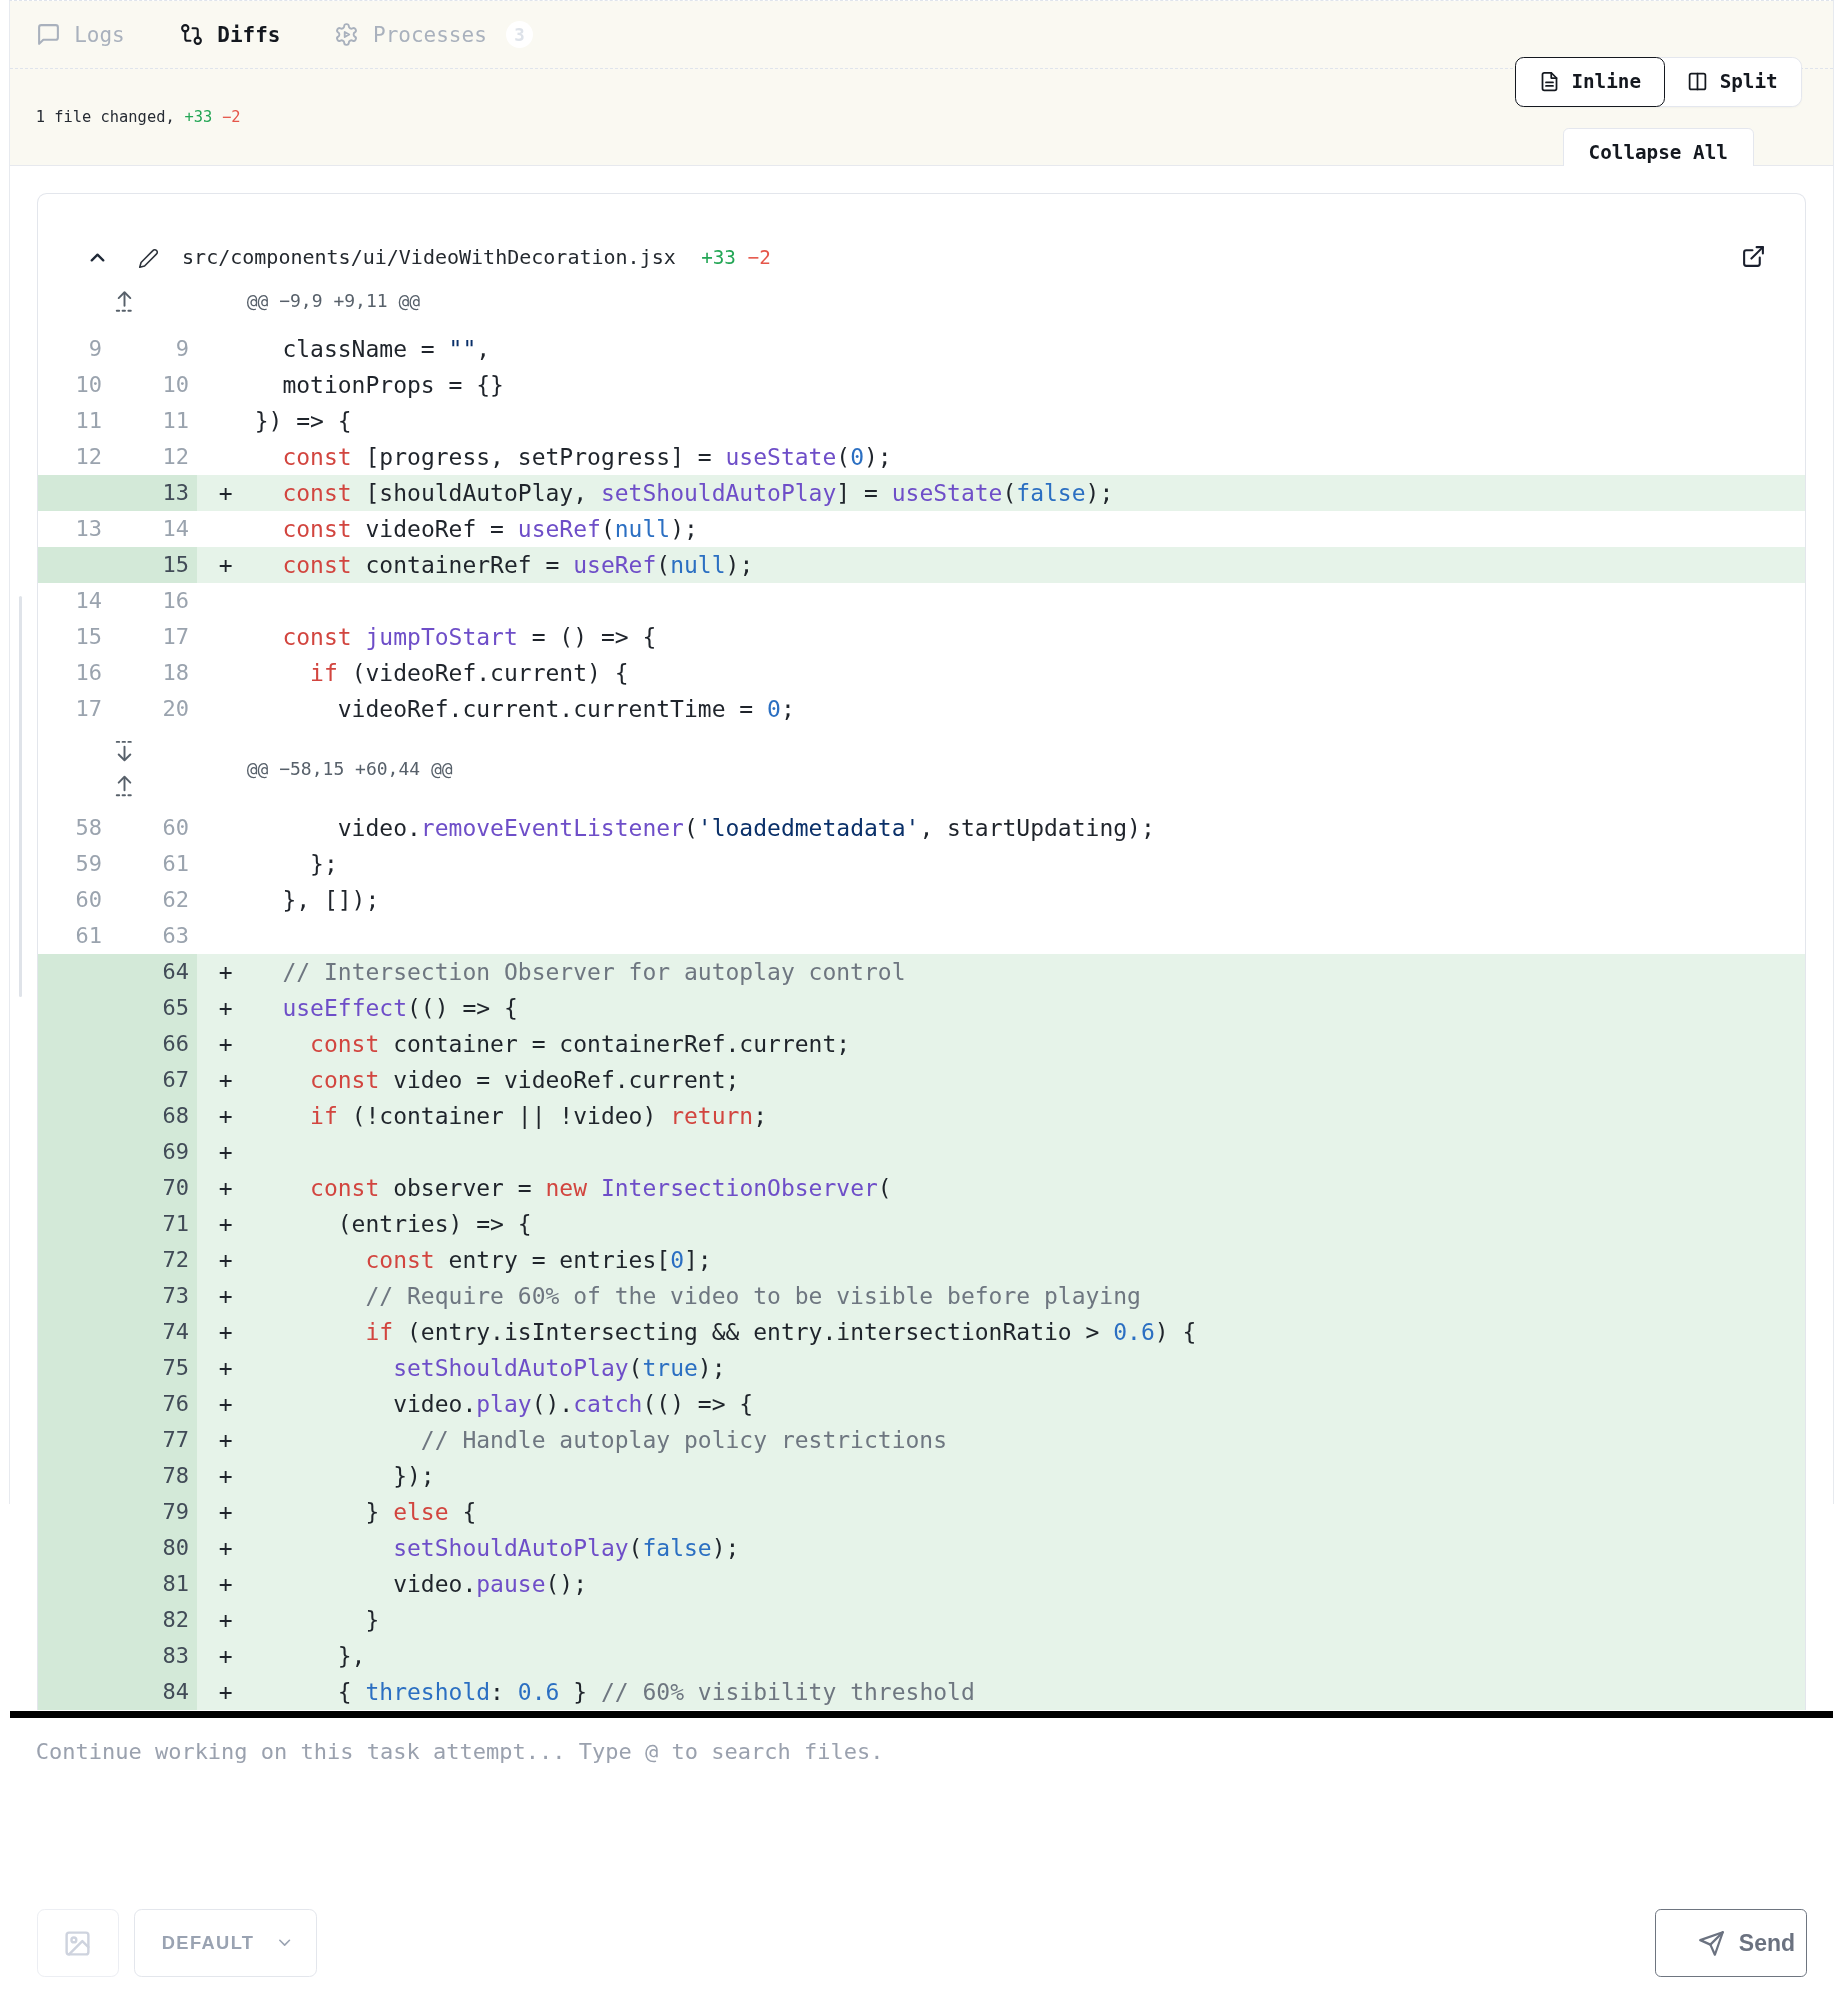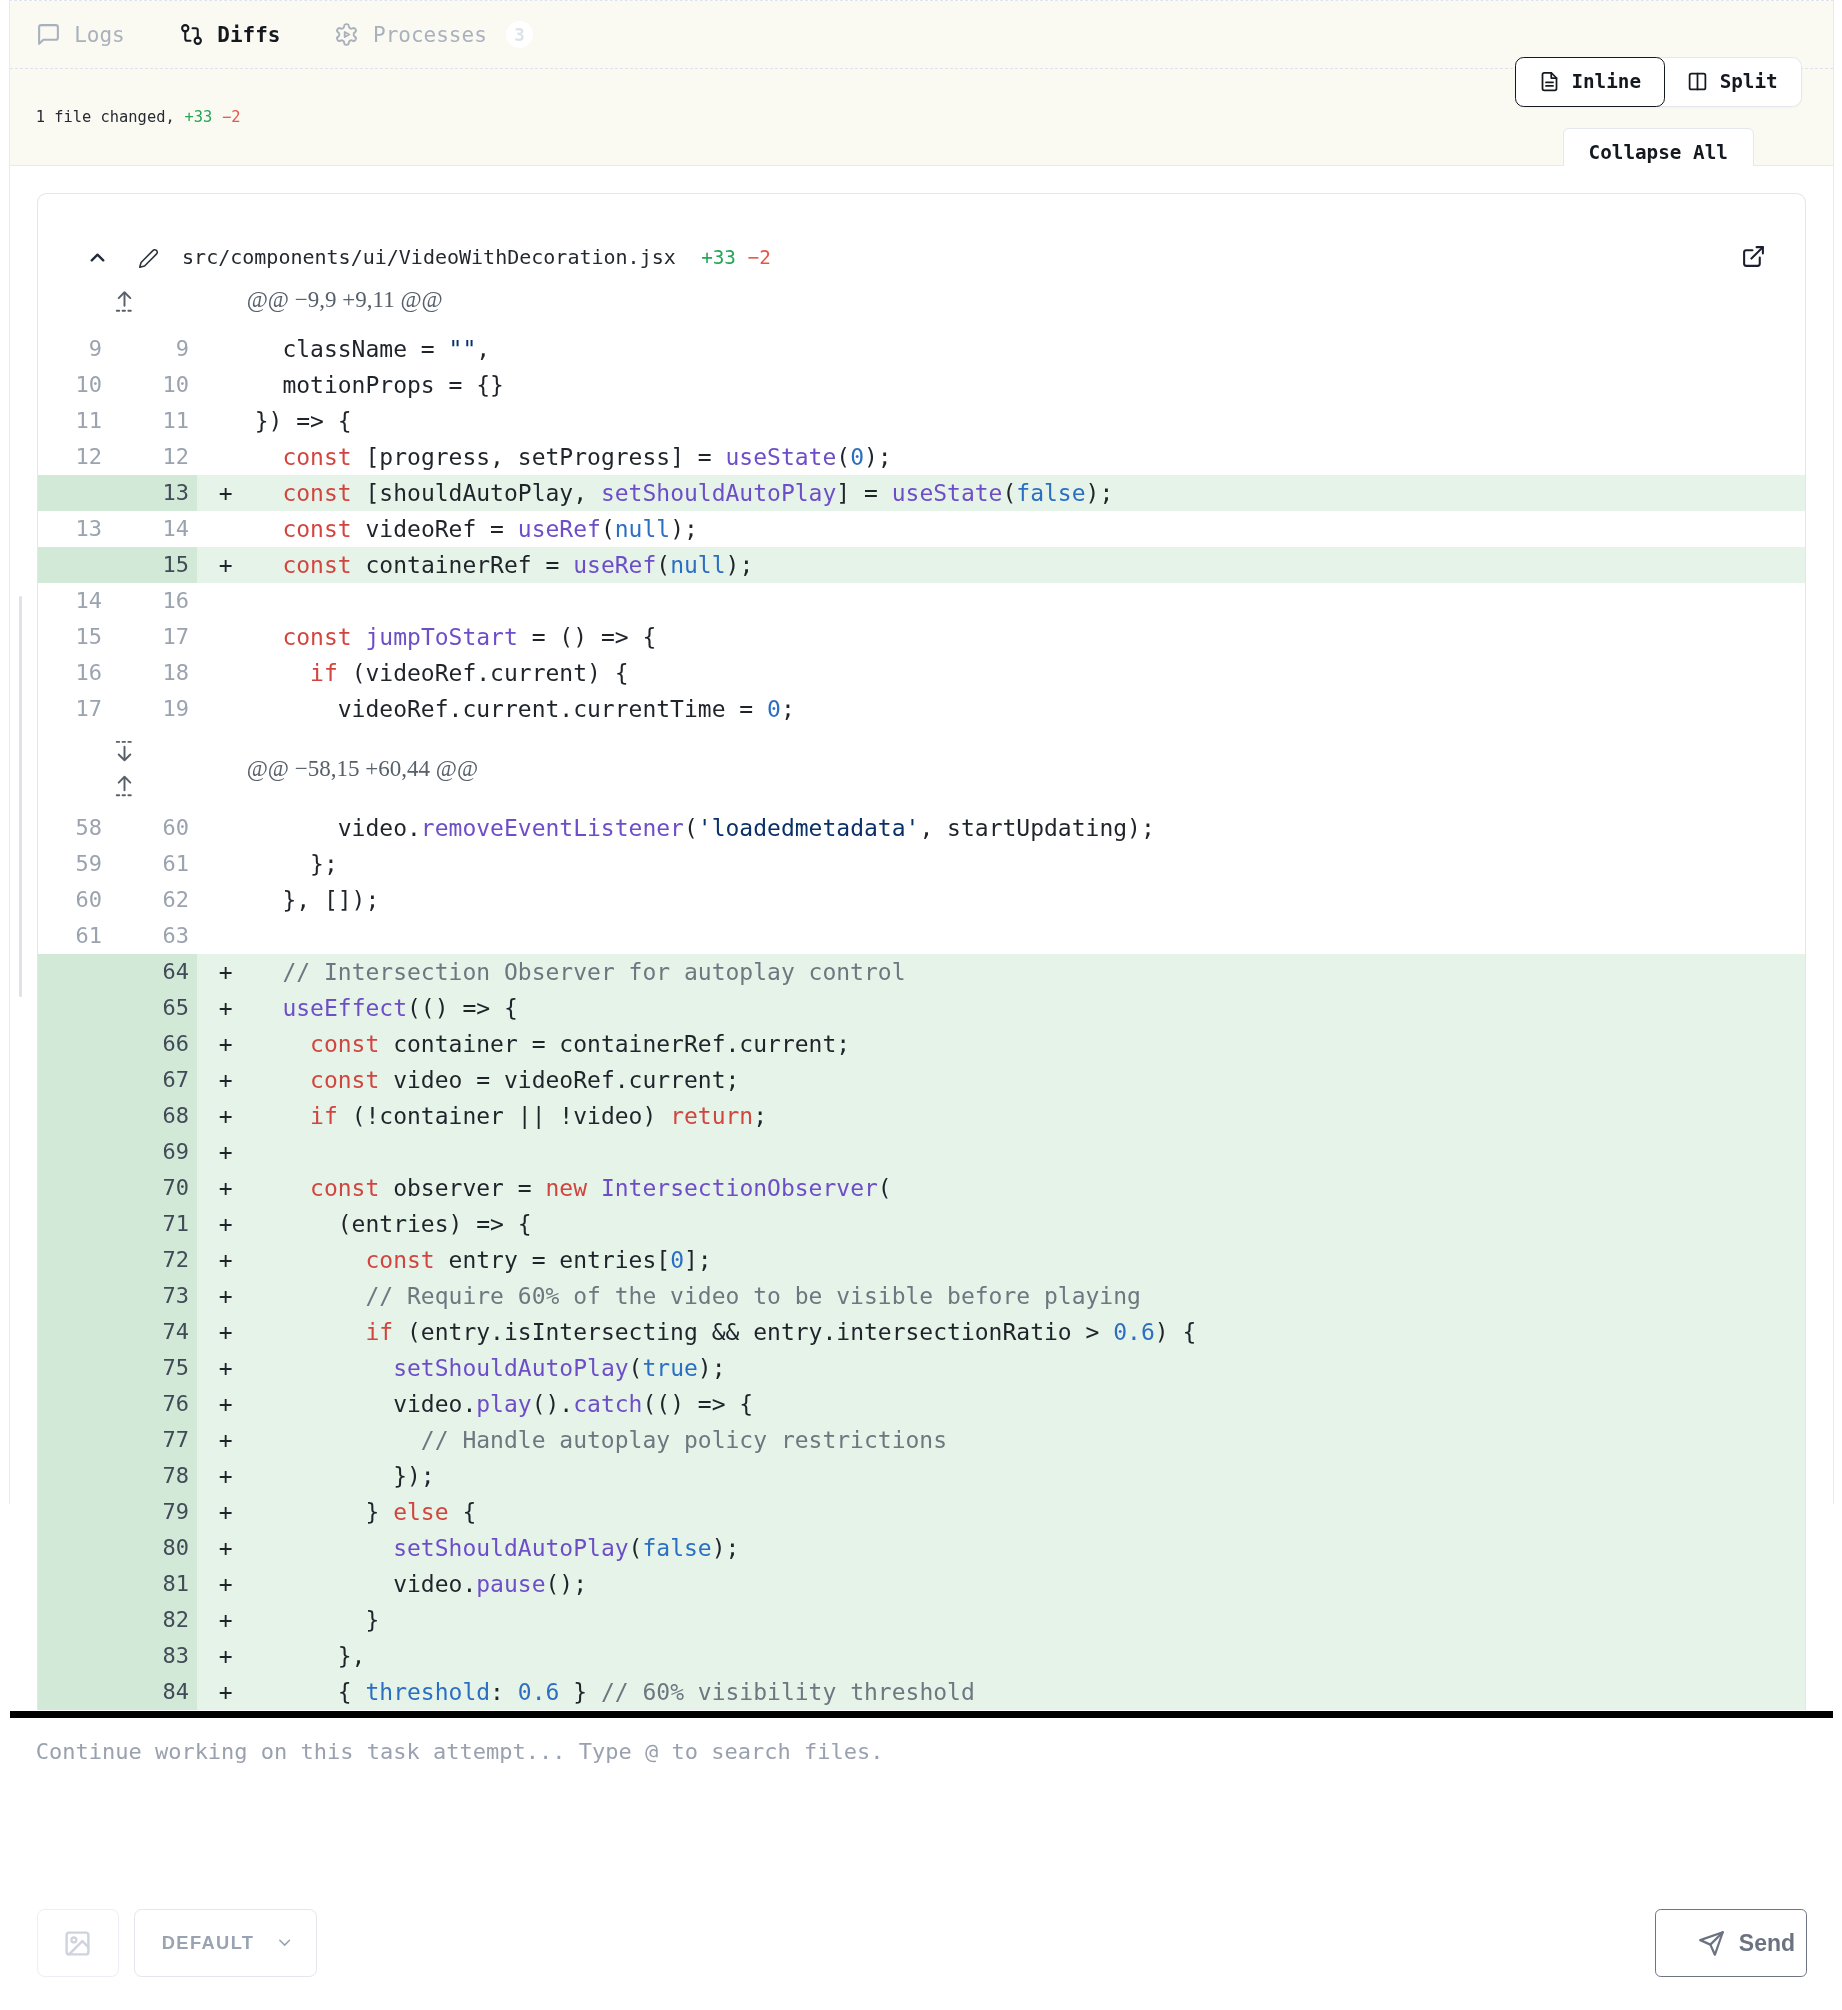--- a/index.html
+++ b/index.html
@@ -41,21 +41,21 @@
   .file-head .chev svg { width:23px; height:23px; stroke:#1f2937; }
   .file-head .pencil { margin-left:21px; display:flex; }
   .file-head .pencil svg { width:21px; height:21px; stroke:#2d333b; }
   .file-path { margin-left:15.4px; font-size:20px; color:#24292f; }
   .file-stats { margin-left:17.4px; font-size:19.3px; display:flex; gap:11.6px; }
   .spacer { flex:1; }
   .ext-link { background:none; border:none; cursor:pointer; display:flex; }
   .ext-link svg { width:25px; height:25px; stroke:#1a1f2e; }
 
   .hunk-head { position:relative; height:62px; display:flex; align-items:center; padding-left:209px;
-               font-size:23px; color:#57606a;font-family:Liberation Serif, serif; }
+               font-size:18px; color:#57606a; }
   .hunk-head.both { height:83px; }
   .expand-box { position:absolute; left:71px; top:50%; transform:translateY(-50%); display:flex; flex-direction:column; gap:1.9px; }
   .expand-btn { background:none; border:none; cursor:pointer; display:flex; padding:0; }
   .expand-btn svg { width:31px; height:31px; stroke:#57606a; }
 
   .d-row { display:flex; height:36px; line-height:36px; font-size:23px; color:#1f242b; }
   .col-old, .col-new { font-size:22px; color:#9aa3ae; text-align:right; flex:none; }
   .col-old { width:72px; padding-right:7.7px; }
   .col-new { width:87px; padding-right:7.7px; }
   .col-mark { width:58px; text-align:center; flex:none; color:#1f242b; }
@@ -241,21 +241,21 @@
             <span class="col-code">  <span class="tk-kw">const</span> <span class="tk-fn">jumpToStart</span> = () =&gt; {</span>
           </div>
           <div class="d-row ctx">
             <span class="col-old">16</span>
             <span class="col-new">18</span>
             <span class="col-mark"></span>
             <span class="col-code">    <span class="tk-kw">if</span> (videoRef.current) {</span>
           </div>
           <div class="d-row ctx">
             <span class="col-old">17</span>
-            <span class="col-new">19</span>
+            <span class="col-new">20</span>
             <span class="col-mark"></span>
             <span class="col-code">      videoRef.current.currentTime = <span class="tk-num">0</span>;</span>
           </div>
           <div class="hunk-head both">
             <span class="expand-box">
               <button class="expand-btn">
                 <svg viewBox="0 0 32 32" fill="none" stroke-width="2" stroke-linecap="round" stroke-linejoin="round">
                   <path d="M8 5h16" stroke-dasharray="2.5 3.5"></path>
                   <path d="M16 10v13"></path>
                   <path d="M10 18l6 6 6-6"></path>

